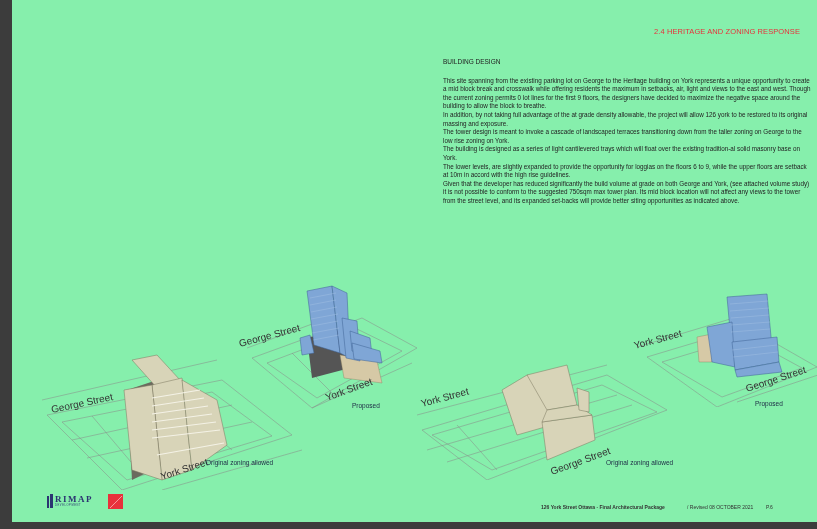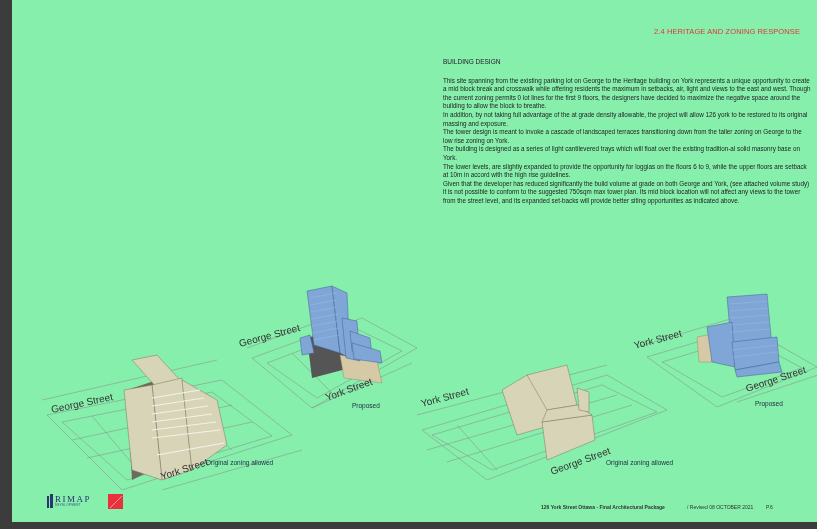--- a/index.html
+++ b/index.html
@@ -10,21 +10,21 @@
   .body-text h2{margin:0 0 10px 0;font-size:6.5px;font-weight:normal;color:#222;}
   .body-text p{margin:0;}
   .fig{position:absolute;}
   .fig svg{display:block;}
   .caption{position:absolute;font-size:6.5px;color:#1c2a44;}
   .footer-text{position:absolute;top:504px;font-size:5px;color:#333;}
   .logo{position:absolute;left:35px;top:494px;display:flex;align-items:center;}
   .logo-mark{display:flex;align-items:flex-end;gap:1px;height:14px;}
   .logo-mark span{display:block;background:#2b3571;}
   .logo-word{display:flex;flex-direction:column;margin-left:2px;}
-  .logo-word .w1{font-family:"Liberation Serif",serif;font-size:9px;color:#2b3571;letter-spacing:1.5px;line-height:9px;}
+  .logo-word .w1{font-family:"Liberation Serif",serif;font-size:9px;color:#2b3571;letter-spacing:1.5px;line-height:9px;font-weight:bold;}
   .logo-word .w2{font-size:2.6px;color:#2b3571;letter-spacing:0.6px;line-height:4px;}
   .red-mark{position:absolute;left:96px;top:494px;width:15px;height:15px;background:#e8313b;}
 </style>
 </head>
 <body>
 
 <div class="page">
 
   <div class="section-title">2.4  HERITAGE AND ZONING RESPONSE</div>
 

